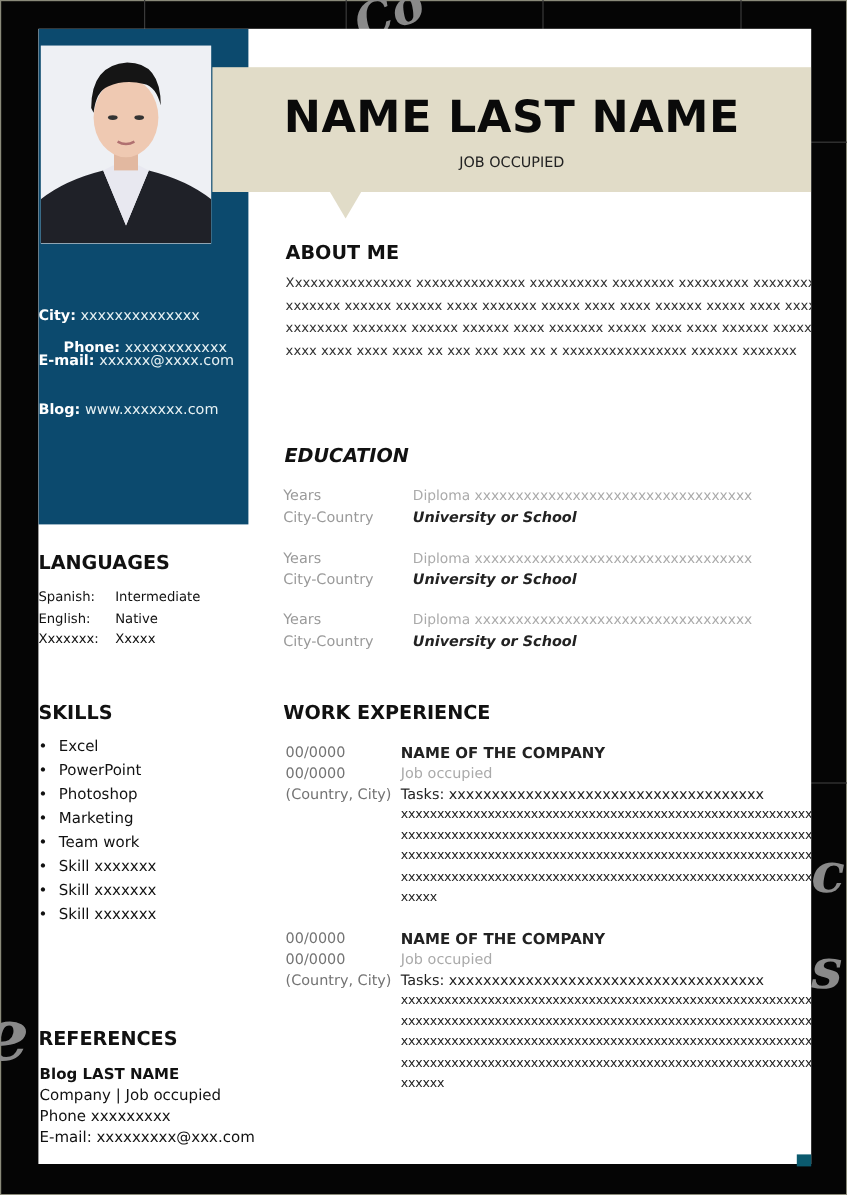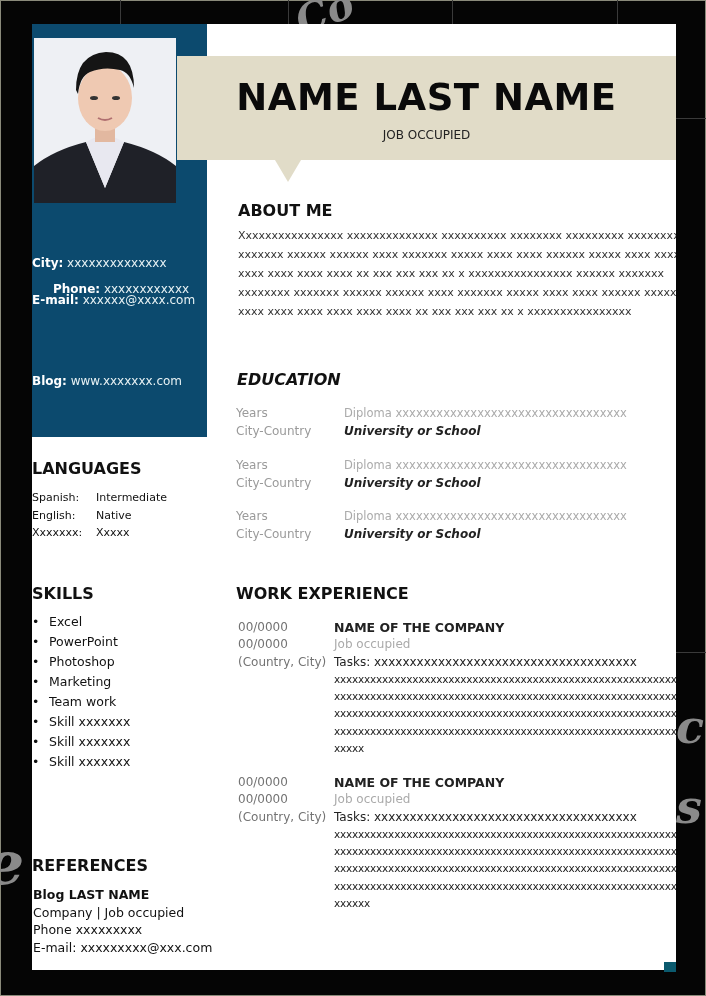--- a/index.html
+++ b/index.html
@@ -79,39 +79,38 @@
       <span>xxxxxxxxxxxxxx</span>
     </div>
     <div class="contact" style="top:258px;margin-left:21px;">
       <b>Phone:</b>
       <span>xxxxxxxxxxxx</span>
     </div>
     <div class="contact" style="top:269px;">
       <b>E-mail:</b>
       <span>xxxxxx@xxxx.com</span>
     </div>
-    <div class="contact" style="top:310px;margin-top:40px;">
+    <div class="contact" style="top:310px;">
       <b>Blog:</b>
       <span>www.xxxxxxx.com</span>
     </div>
   </div>
 
   <div class="banner">
     <div class="name">NAME LAST NAME</div>
     <div class="job">JOB OCCUPIED</div>
   </div>
   <div class="pointer"></div>
 
   <div class="h" style="left:206px;top:177px;">ABOUT ME</div>
   <div class="about">
     <div>Xxxxxxxxxxxxxxxx xxxxxxxxxxxxxx xxxxxxxxxx xxxxxxxx xxxxxxxxx xxxxxxxx</div>
     <div>xxxxxxx xxxxxx xxxxxx xxxx xxxxxxx xxxxx xxxx xxxx xxxxxx xxxxx xxxx xxxx</div>
+    <div>xxxxxxxx xxxxxxx xxxxxx xxxxxx xxxx xxxxxxx xxxxx xxxx xxxx xxxxxx xxxxx</div>
     <div>xxxx xxxx xxxx xxxx xx xxx xxx xxx xx x xxxxxxxxxxxxxxxx xxxxxx xxxxxxx</div>
-    <div>xxxxxxxx xxxxxxx xxxxxx xxxxxx xxxx xxxxxxx xxxxx xxxx xxxx xxxxxx xxxxx</div>
-    <div>xxxx xxxx xxxx xxxx xxxx xxxx xx xxx xxx xxx xx x xxxxxxxxxxxxxxxx</div>
   </div>
 
   <div class="h" style="left:205px;top:346px;font-style:italic;">EDUCATION</div>
   <div class="edu" style="top:381px;">
     <div class="l" style="top:0">Years</div>
     <div class="l" style="top:18px">City-Country</div>
     <div class="r" style="top:0;font-size:11.5px">Diploma xxxxxxxxxxxxxxxxxxxxxxxxxxxxxxxxxx</div>
     <div class="r" style="top:18px"><i>University or School</i></div>
   </div>
   <div class="edu" style="top:433px;">

